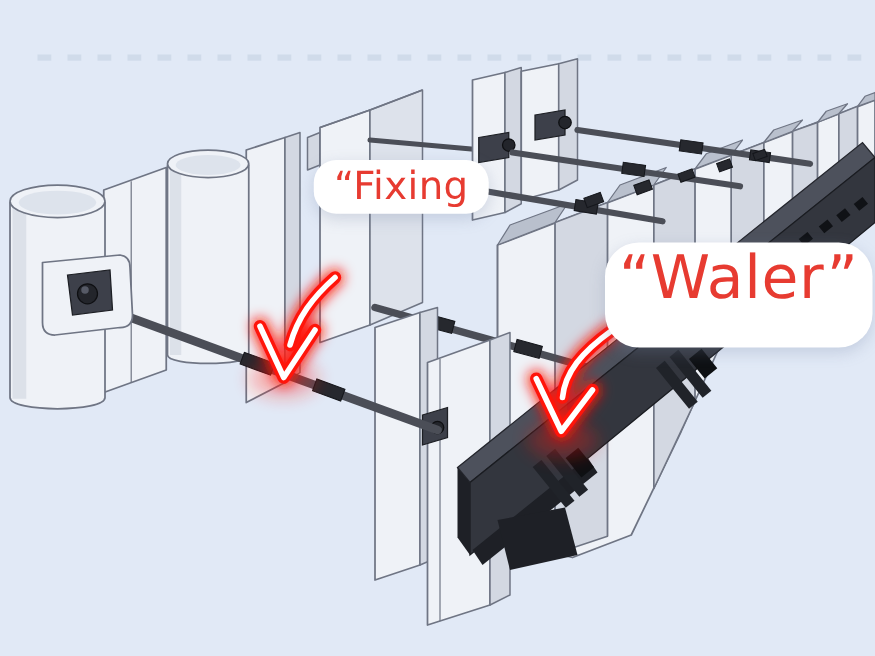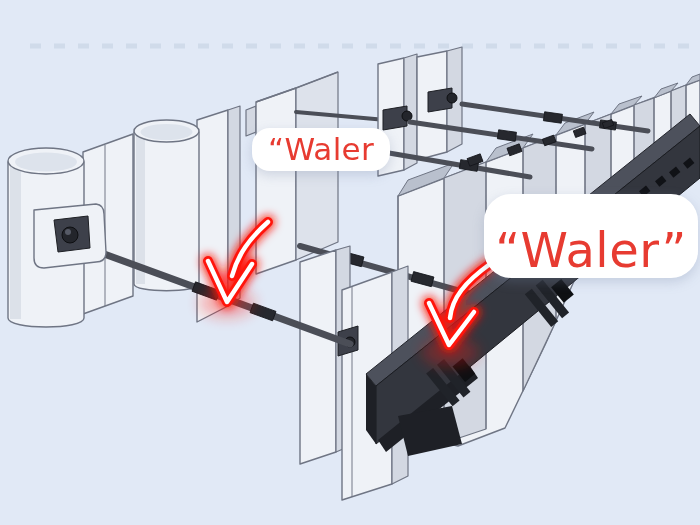--- a/index.html
+++ b/index.html
@@ -30,21 +30,21 @@
   .pill{position:absolute;z-index:3;color:var(--label-text);}
   #pill-fixing{left:192px;top:128px;width:258px;text-align:center;}
   #pill-fixing .bubble{
     display:inline-block;background:var(--label-bg);border-radius:18px;
     padding:3px 16px;font-size:31px;line-height:1.18;letter-spacing:.3px;
     box-shadow:0 4px 12px rgba(120,132,165,.28);
   }
   #pill-fixing .bubble.second{margin-top:-10px;padding:3px 18px;position:relative;}
   #pill-waler{
     left:484px;top:194px;width:214px;height:84px;background:var(--label-bg);
-    border-radius:27px;display:flex;align-items:flex-end;justify-content:center;
+    border-radius:27px;display:flex;align-items:flex-start;justify-content:center;
     font-size:48px;letter-spacing:.5px;box-shadow:0 4px 12px rgba(120,132,165,.28);
   }
 </style>
 </head>
 <body>
 
 <div id="stage">
 
   <svg id="scene" width="700" height="525" viewBox="0 0 700 525" xmlns="http://www.w3.org/2000/svg">
     <defs>
@@ -200,20 +200,20 @@
       </g>
       <g>
         <path class="arrow-glow" filter="url(#softblur)" stroke-width="13" d="M490,264 C465,282 452,298 450,318 M429,303 L449,345 L474,312"></path>
         <path class="arrow-glow" stroke-width="10" d="M490,264 C465,282 452,298 450,318 M429,303 L449,345 L474,312"></path>
         <path class="arrow-core" stroke-width="4.5" d="M490,264 C465,282 452,298 450,318 M429,303 L449,345 L474,312"></path>
       </g>
     </g>
   </svg>
 
   <div class="pill" id="pill-fixing">
-    <span class="bubble">“Waler</span><br>
+    <span class="bubble">“Fixing</span><br>
   </div>
 
   <div class="pill" id="pill-waler">
     <span>“Waler”</span>
   </div>
 
 </div>
 
 </body></html>

